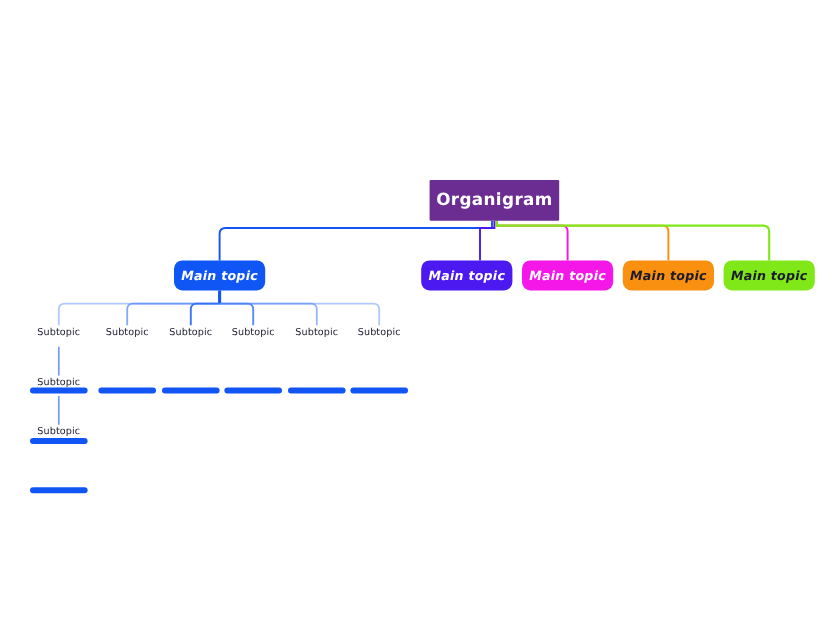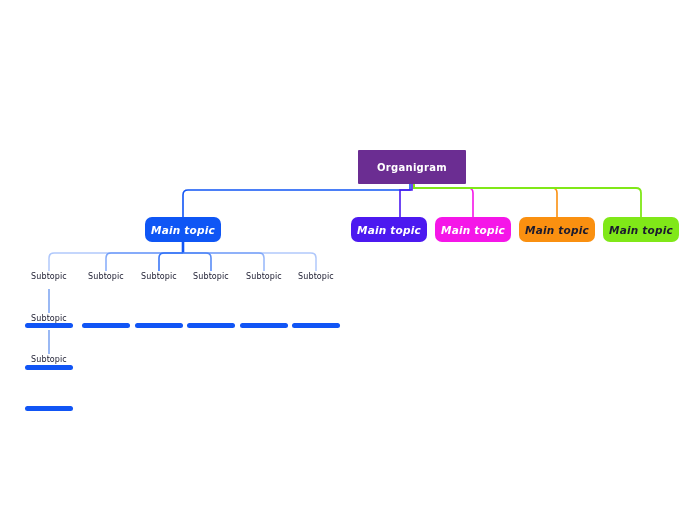--- a/index.html
+++ b/index.html
@@ -32,21 +32,21 @@
   .node {
     position: absolute;
     display: flex;
     align-items: center;
     justify-content: center;
     box-sizing: border-box;
     white-space: nowrap;
   }
   .node-root {
     border-radius: 1px;
-    font-size: 10px;
+    font-size: 14px;
     font-weight: bold;
     letter-spacing: 0.3px;
   }
   .node-main {
     border-radius: 7px;
     font-size: 10.5px;
     font-weight: bold;
     letter-spacing: 0.2px;
     font-style: italic;
   }

